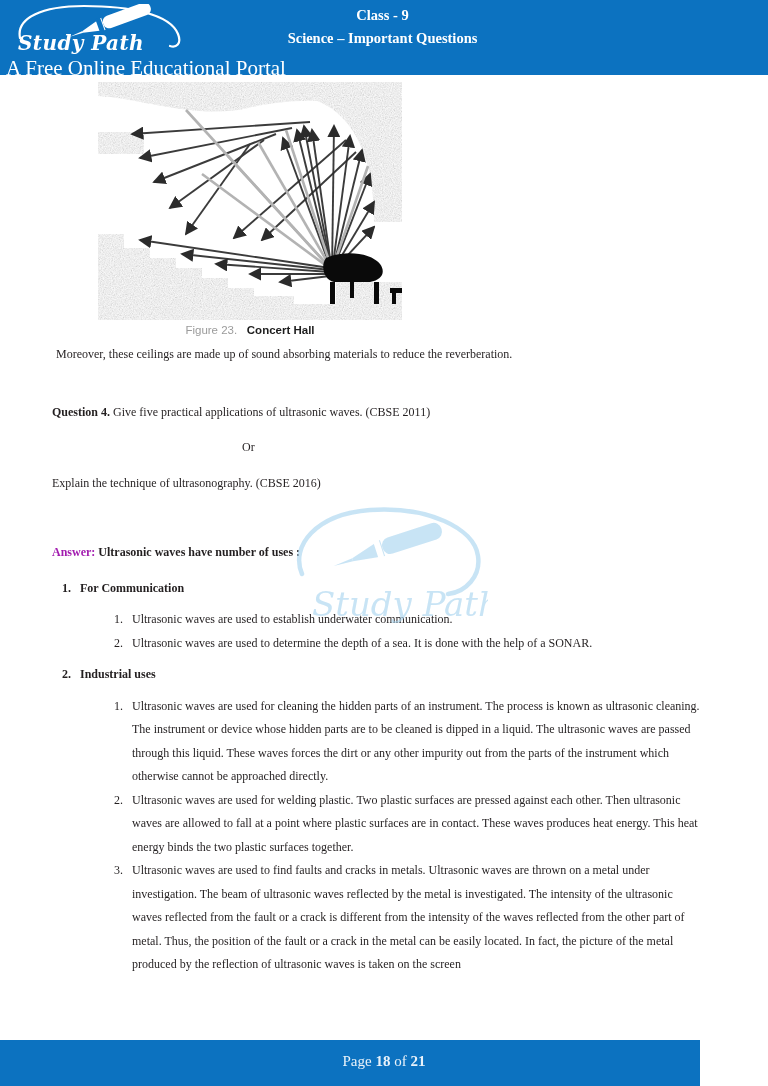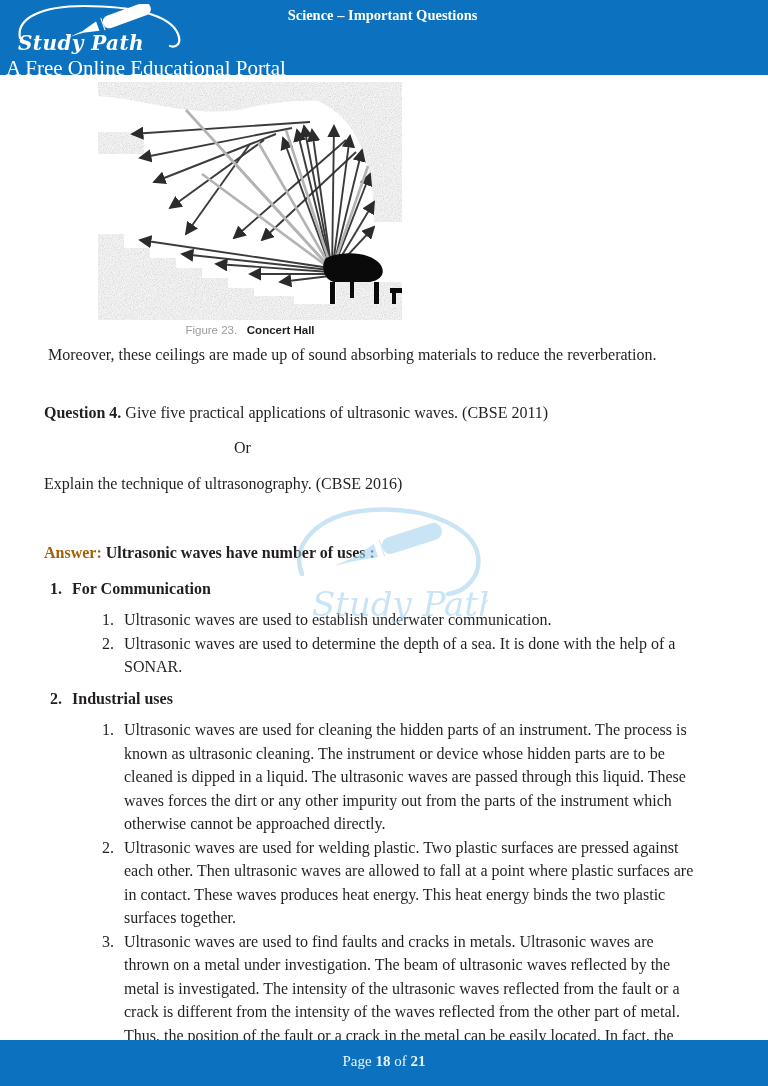--- a/index.html
+++ b/index.html
@@ -91,42 +91,42 @@
     font-family: "Liberation Sans", sans-serif;
     font-size: 11.5px;
     white-space: nowrap;
   }
   .fig-num { color: #9b9b9b; }
   .fig-title { color: #1d1d1d; font-weight: bold; }
 
   
   .content {
     position: absolute;
-    left: 32px;
+    left: 40px;
     top: 343px;
     width: 672px;
-    font-size: 16px;
+    font-size: 12px;
     line-height: 23.5px;
   }
   p.para {
     margin: 0;
     text-indent: 16px;
   }
   .gap-lg { height: 22px; }
 
   .qline { margin: 12px; }
   .q-label { font-weight: bold; }
   .or-line {
     margin: 12px;
     text-align: left;
     padding-left: 190px;
     font-weight: normal;
   }
   .answer-label {
-    color: #a16207;
+    color: #a21caf;
     font-weight: bold;
   }
   .answer-lead {
     font-weight: bold;
   }
 
   
   ol.lvl1 {
     margin: 0;
     padding-left: 34px;
@@ -158,21 +158,21 @@
     height: 125px;
     pointer-events: none;
     z-index: 5;
     opacity: 0.62;
   }
 
   
   .footer-bar {
     position: absolute;
     left: 0; top: 1040px;
-    width: 768px;
+    width: 700px;
     height: 46px;
     background: #0c72c0;
   }
   .footer-text {
     position: absolute;
     left: 0; top: 13px;
     width: 768px;
     text-align: center;
     color: #e8f2fa;
     font-family: "Liberation Serif", serif;
@@ -193,20 +193,21 @@
         <path d="M92 14 L70 20 L70 22 L92 27 Z" fill="#ffffff"></path>
         <path d="M70 20 L56 21 L70 22 Z" fill="#ffffff"></path>
         <rect x="86" y="13" width="5" height="15" rx="2" fill="#0c72c0"></rect>
       </g>
     </svg>
     <div class="logo-script">Study Path</div>
     <div class="logo-tagline">A Free Online Educational Portal</div>
   </div>
 
   <div class="header-titles">
+    <div>Class - 9</div>
     <div>Science – Important Questions</div>
   </div>
 </div>
 
 <div class="figure-wrap">
   <svg class="figure-img" viewBox="0 0 304 238">
     <defs>
       <filter id="grain">
         <feTurbulence type="fractalNoise" baseFrequency="0.9" numOctaves="3" result="n"></feTurbulence>
         <feColorMatrix in="n" type="saturate" values="0"></feColorMatrix>

